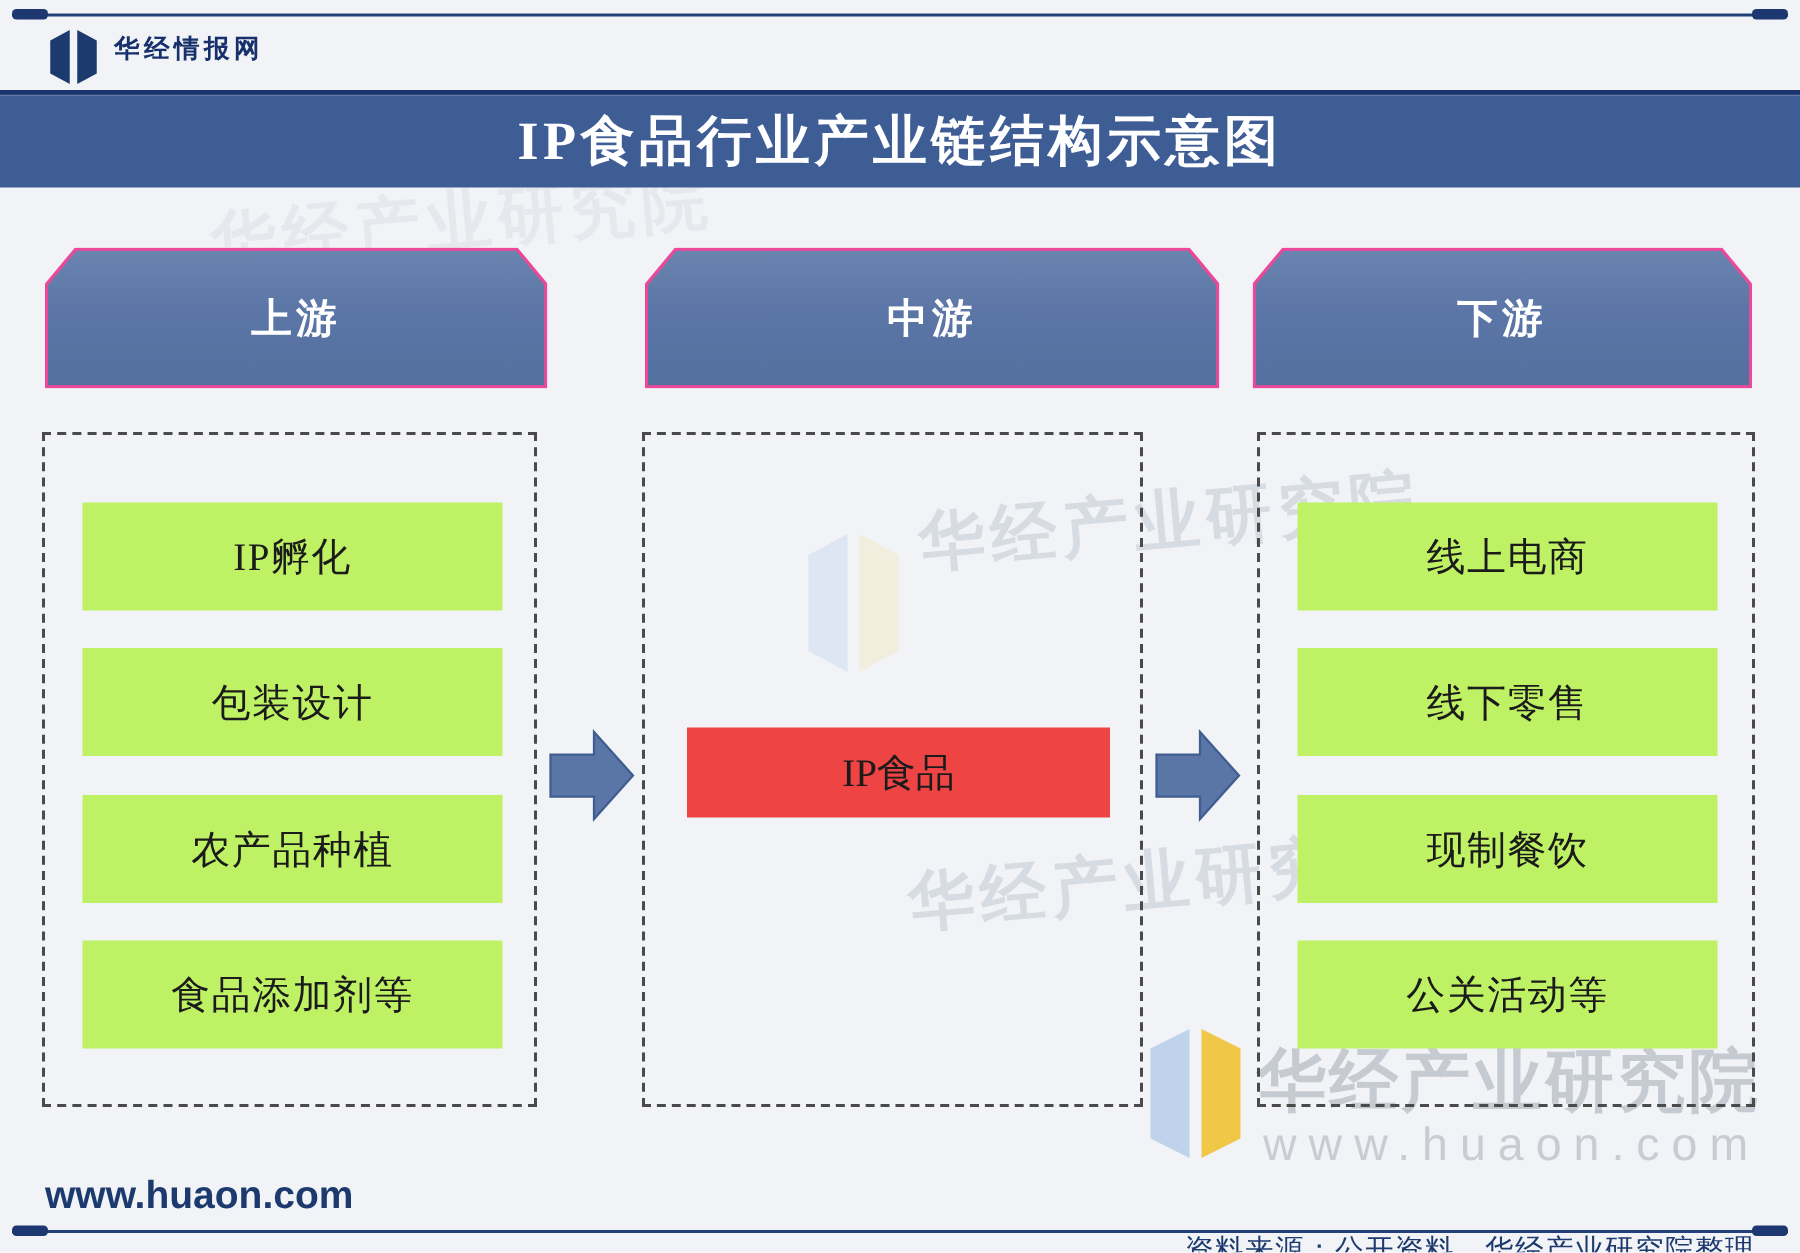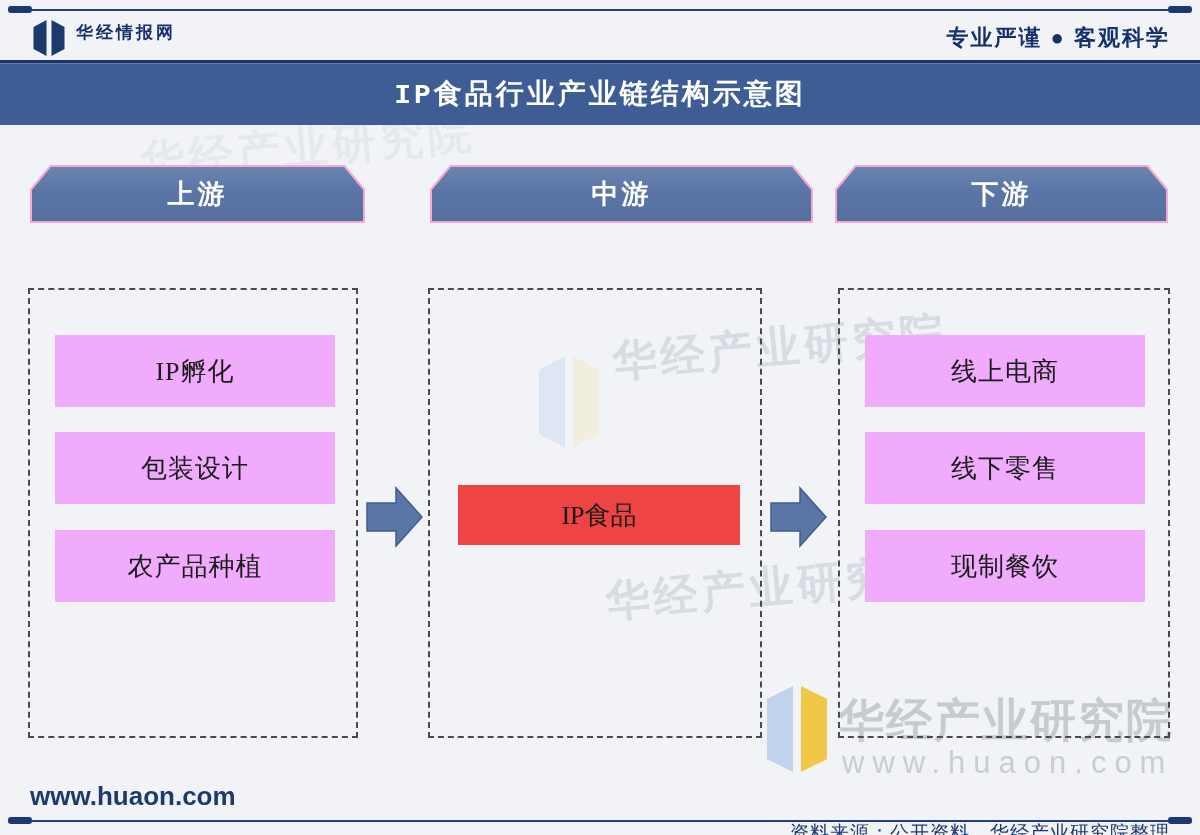--- a/index.html
+++ b/index.html
@@ -13,39 +13,39 @@
   
   .brand-text{position:absolute;left:76px;top:21px;font-size:17px;font-weight:bold;
     letter-spacing:3px;color:#16306b;}
   .slogan{position:absolute;right:30px;top:23px;font-size:22px;font-weight:bold;
     letter-spacing:2px;color:#16306b;}
 
   
   .title-bar{position:absolute;left:0;right:0;top:60px;height:62px;background:#3e5d95;
     border-top:3px solid #1b336c;box-shadow:inset 0 1px 0 rgba(255,255,255,.18);
     display:flex;align-items:center;justify-content:center;}
-  .title-bar span{color:#ffffff;font-size:28px;font-weight:bold;letter-spacing:3px;
-    font-family:Liberation Mono, monospace;}
+  .title-bar span{color:#ffffff;font-size:36px;font-weight:bold;letter-spacing:3px;
+    font-family:Liberation Serif, serif;}
 
   
-  .col-head{position:absolute;top:165px;height:58px;
+  .col-head{position:absolute;top:165px;height:94px;
     clip-path:polygon(20px 0%,calc(100% - 20px) 0%,100% 24px,100% 100%,0% 100%,0% 24px);
-    background:#f9a8d4;}
+    background:#ec4899;}
   .col-head-inner{position:absolute;inset:2px;
     clip-path:polygon(19px 0%,calc(100% - 19px) 0%,100% 23px,100% 100%,0% 100%,0% 23px);
     background:linear-gradient(180deg,#6a84b0 0%,#5b76a6 45%,#54709f 100%);
     display:flex;align-items:center;justify-content:center;}
   .col-head-inner span{color:#fff;font-size:27px;font-weight:bold;letter-spacing:3px;}
 
   
   .dash-box{position:absolute;top:288px;height:450px;border:2px dashed #4a4a4a;
     box-sizing:border-box;background:transparent;}
 
   
-  .item{position:absolute;width:280px;height:72px;background:#f0abfc;
+  .item{position:absolute;width:280px;height:72px;background:#bef264;
     display:flex;align-items:center;justify-content:center;
     font-family:"Liberation Serif","DejaVu Serif",serif;font-size:26px;color:#1b1b1b;
     letter-spacing:1px;}
   .item-mid{position:absolute;left:458px;top:485px;width:282px;height:60px;background:#ef4444;
     display:flex;align-items:center;justify-content:center;
     font-family:"Liberation Serif","DejaVu Serif",serif;font-size:26px;color:#1b1b1b;}
 
   .arrow{position:absolute;width:58px;height:62px;}
 
   
@@ -85,21 +85,20 @@
 
   <div class="rule" style="top:9px;"></div>
   <div class="cap" style="left:8px;top:6px;"></div>
   <div class="cap" style="right:8px;top:6px;"></div>
 
   <svg style="position:absolute;left:30px;top:18px;" width="38" height="40" viewBox="0 0 37 40">
     <path d="M3,9 L16,2 V38 L3,31 Z" fill="#1c3a6e"></path>
     <path d="M21,2 L34,9 V31 L21,38 Z" fill="#1c3a6e"></path>
   </svg>
   <div class="brand-text">华经情报网</div>
-  <div class="slogan">专业严谨 ● 客观科学</div>
 
   <div class="title-bar">
     <span>IP食品行业产业链结构示意图</span>
   </div>
 
   <div class="col-head" style="left:30px;width:335px;">
     <div class="col-head-inner">
         <span>上游</span>
       </div>
   </div>
@@ -114,26 +113,28 @@
       </div>
   </div>
 
   <div class="dash-box" style="left:28px;width:330px;"></div>
   <div class="dash-box" style="left:428px;width:334px;"></div>
   <div class="dash-box" style="left:838px;width:332px;"></div>
 
   <div class="item" style="left:55px;top:335px;">IP孵化</div>
   <div class="item" style="left:55px;top:530px;">农产品种植</div>
   <div class="item" style="left:55px;top:432px;">包装设计</div>
+  <div class="item" style="left:55px;top:627px;">食品添加剂等</div>
 
   <div class="item-mid">IP食品</div>
 
   <div class="item" style="left:865px;top:335px;">线上电商</div>
   <div class="item" style="left:865px;top:432px;">线下零售</div>
   <div class="item" style="left:865px;top:530px;">现制餐饮</div>
+  <div class="item" style="left:865px;top:627px;">公关活动等</div>
 
   <svg class="arrow" style="left:366px;top:486px;" viewBox="0 0 58 62">
     <polygon points="1,17 30,17 30,2 56,31 30,60 30,45 1,45" fill="#5976a7" stroke="#405d90" stroke-width="1.5"></polygon>
   </svg>
   <svg class="arrow" style="left:770px;top:486px;" viewBox="0 0 58 62">
     <polygon points="1,17 30,17 30,2 56,31 30,60 30,45 1,45" fill="#5976a7" stroke="#405d90" stroke-width="1.5"></polygon>
   </svg>
 
   <div class="site">www.huaon.com</div>
   <div class="source">资料来源：公开资料，华经产业研究院整理</div>

